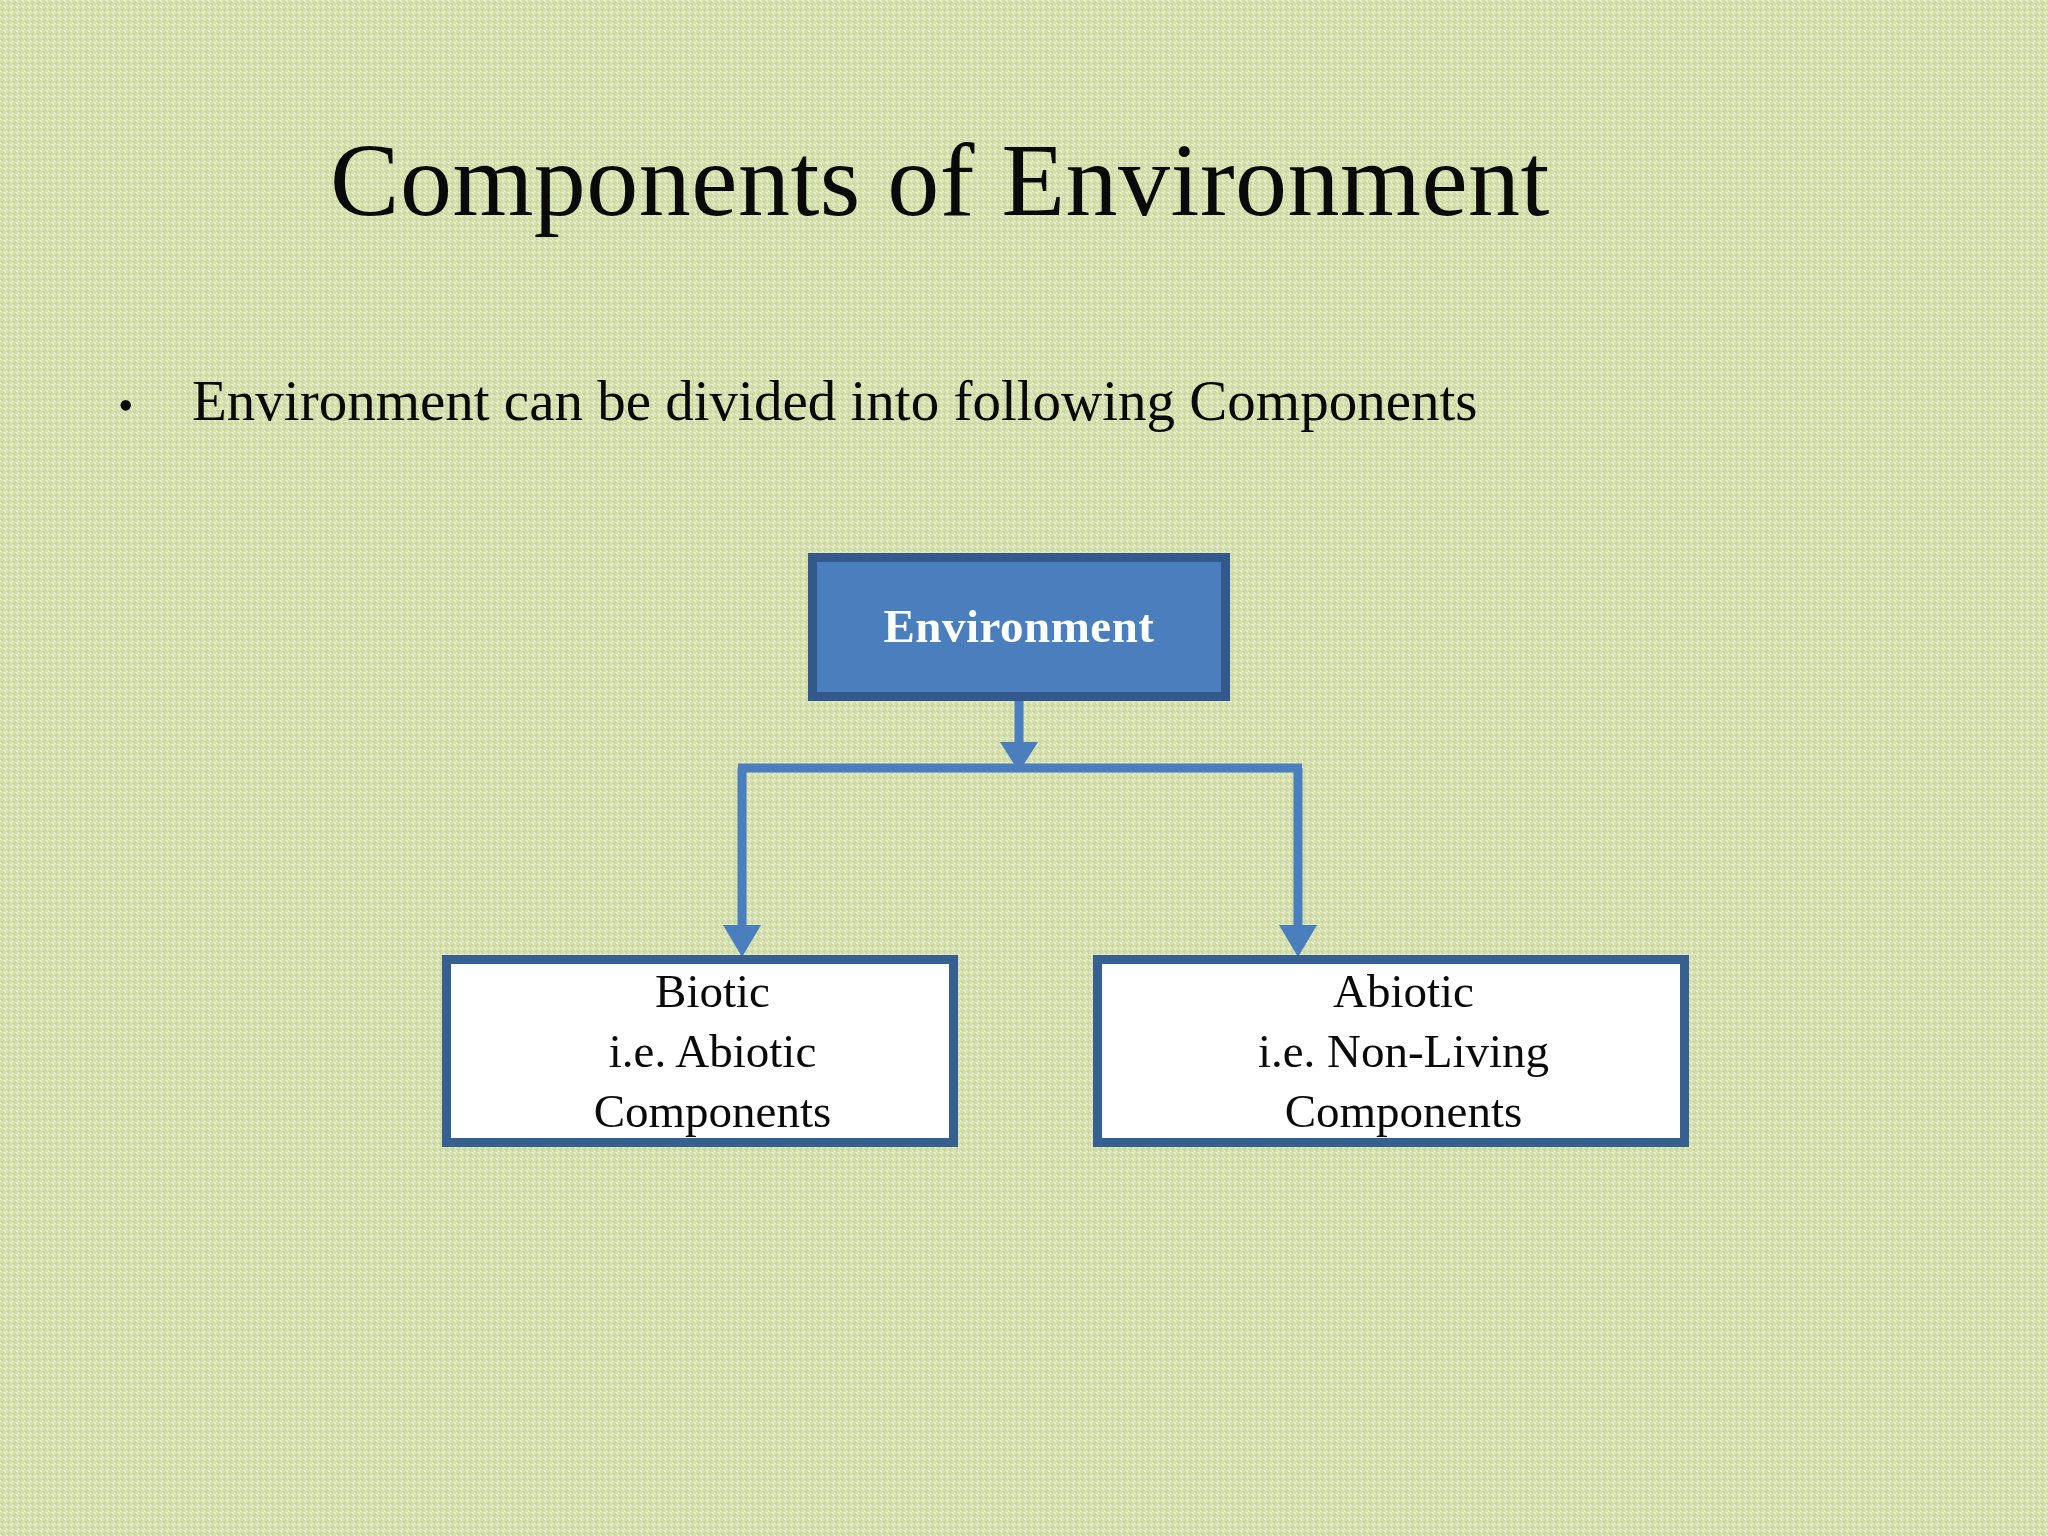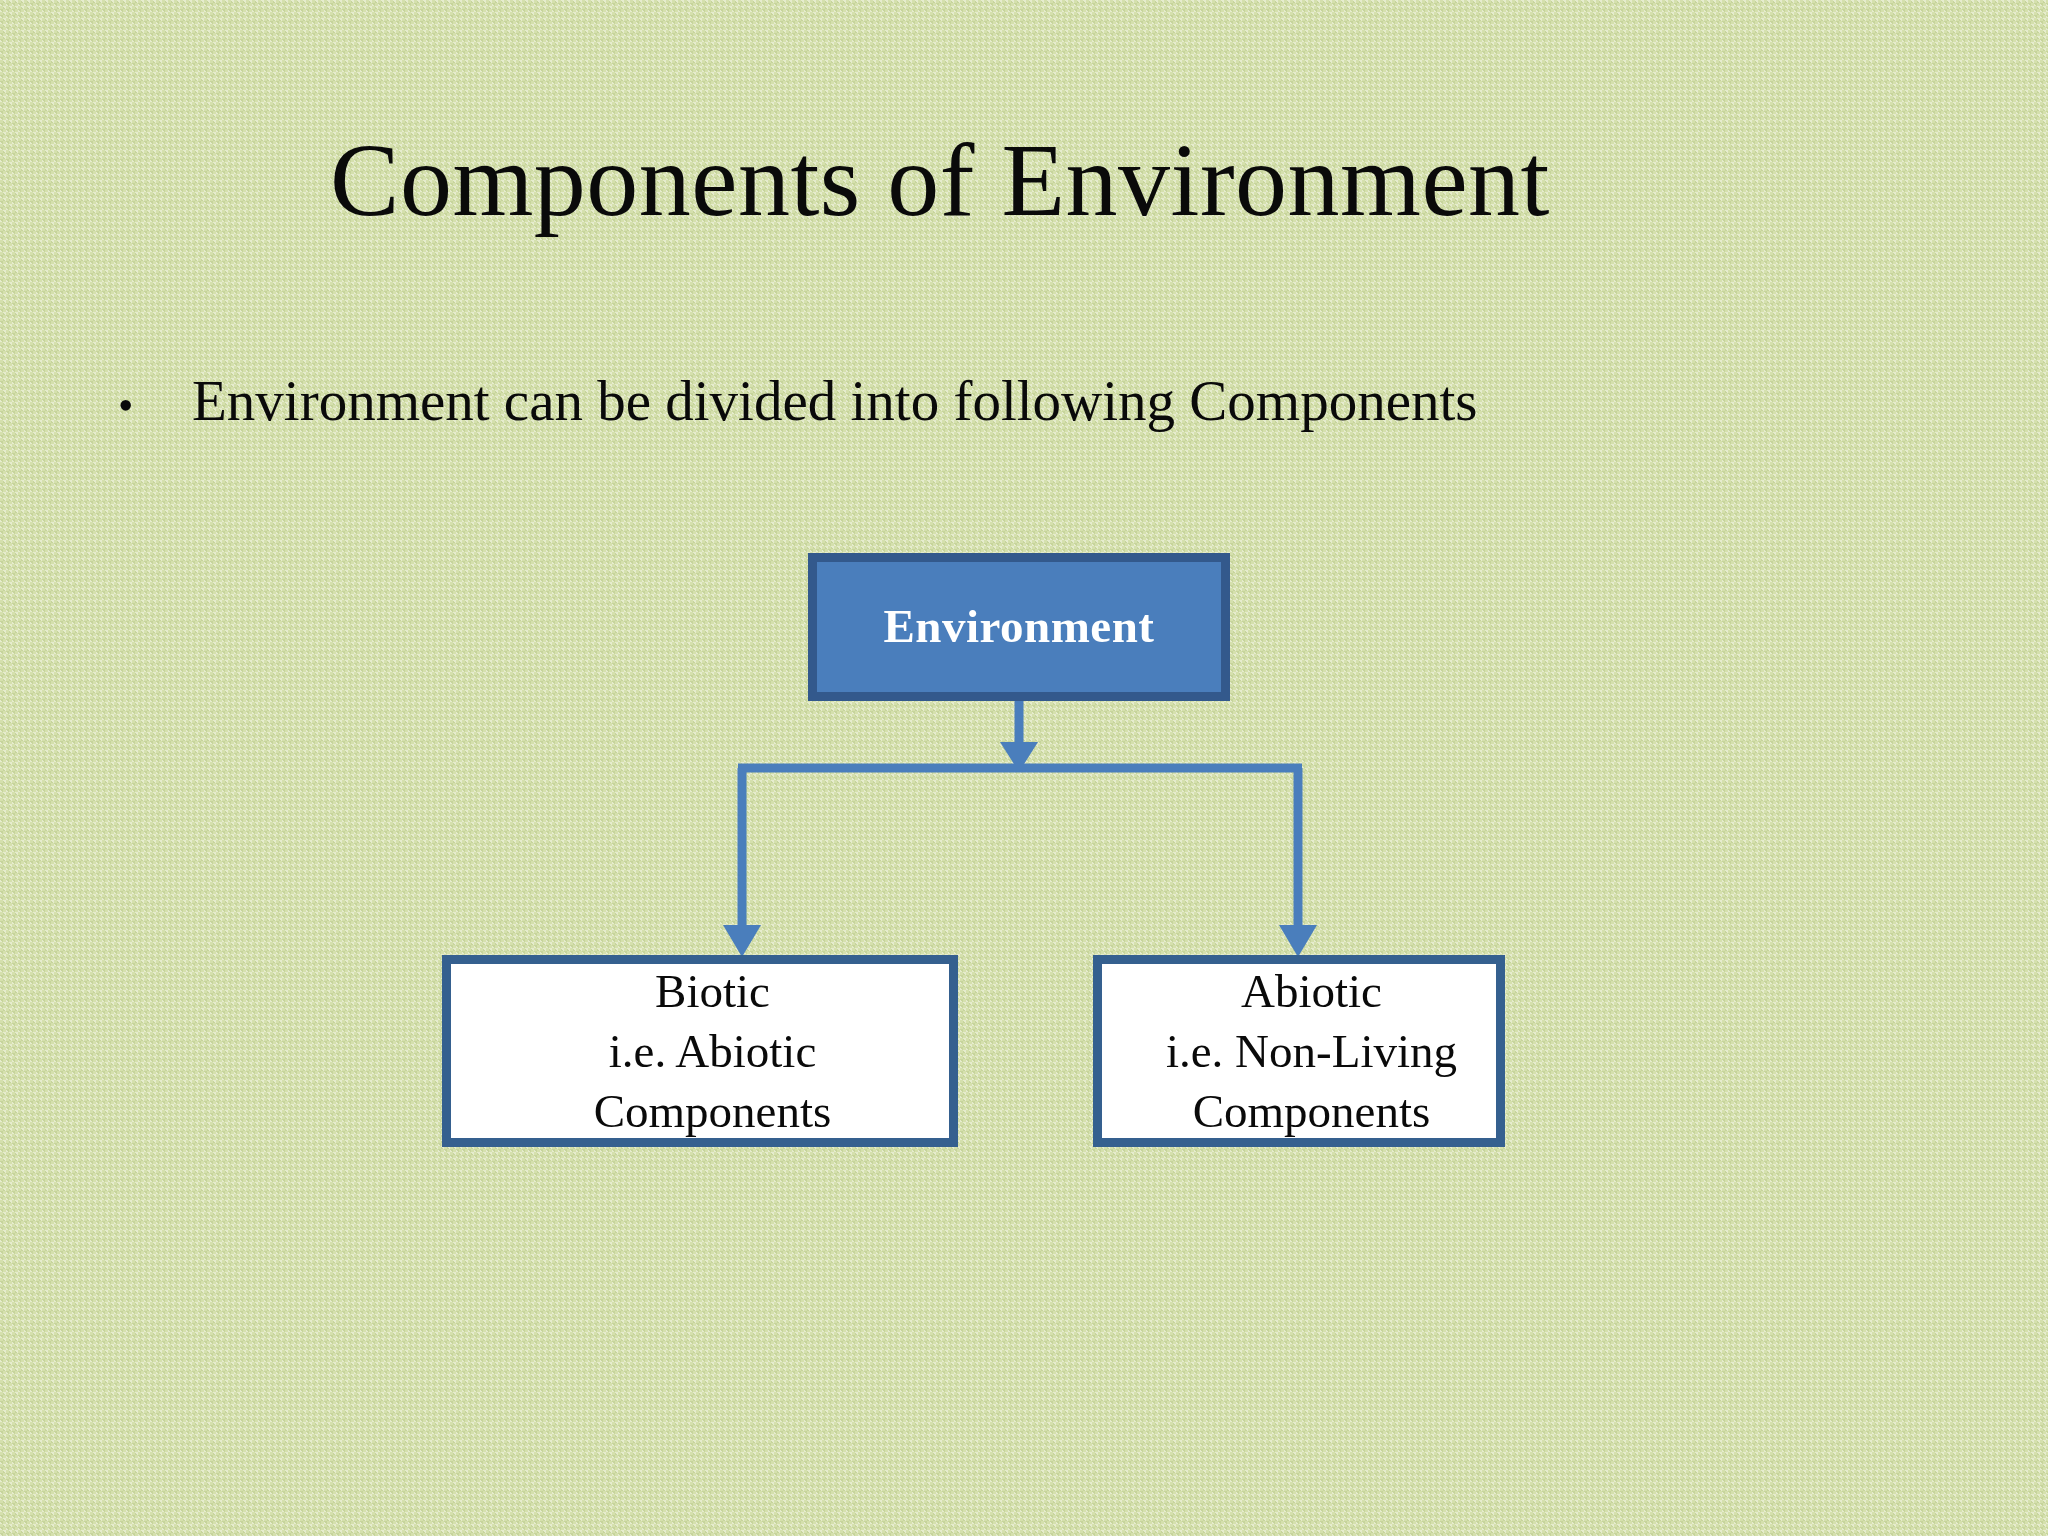--- a/index.html
+++ b/index.html
@@ -112,21 +112,21 @@
   }
   #node-biotic {
     left: 442px;
     top: 955px;
     width: 516px;
     height: 192px;
   }
   #node-abiotic {
     left: 1093px;
     top: 955px;
-    width: 412px;
+    width: 596px;
     height: 192px;
   }
   .leaf .line { display: block; white-space: nowrap; }
 
   
   #connectors {
     position: absolute;
     left: 0; top: 0;
     width: 2048px;
     height: 1536px;

